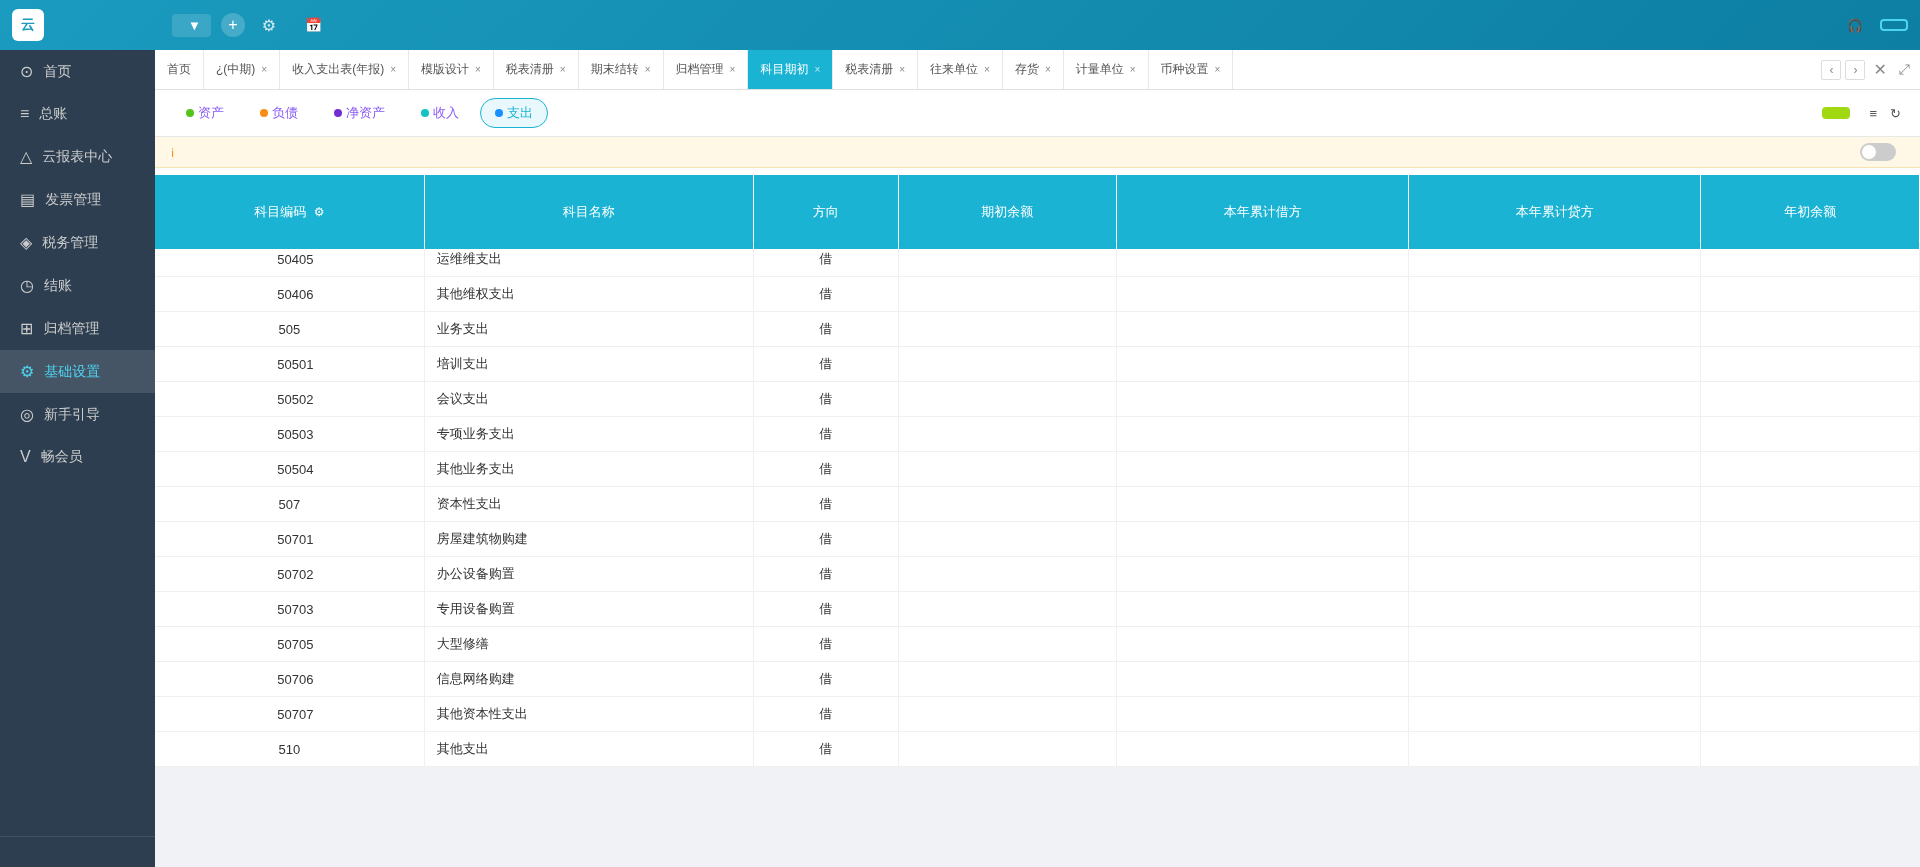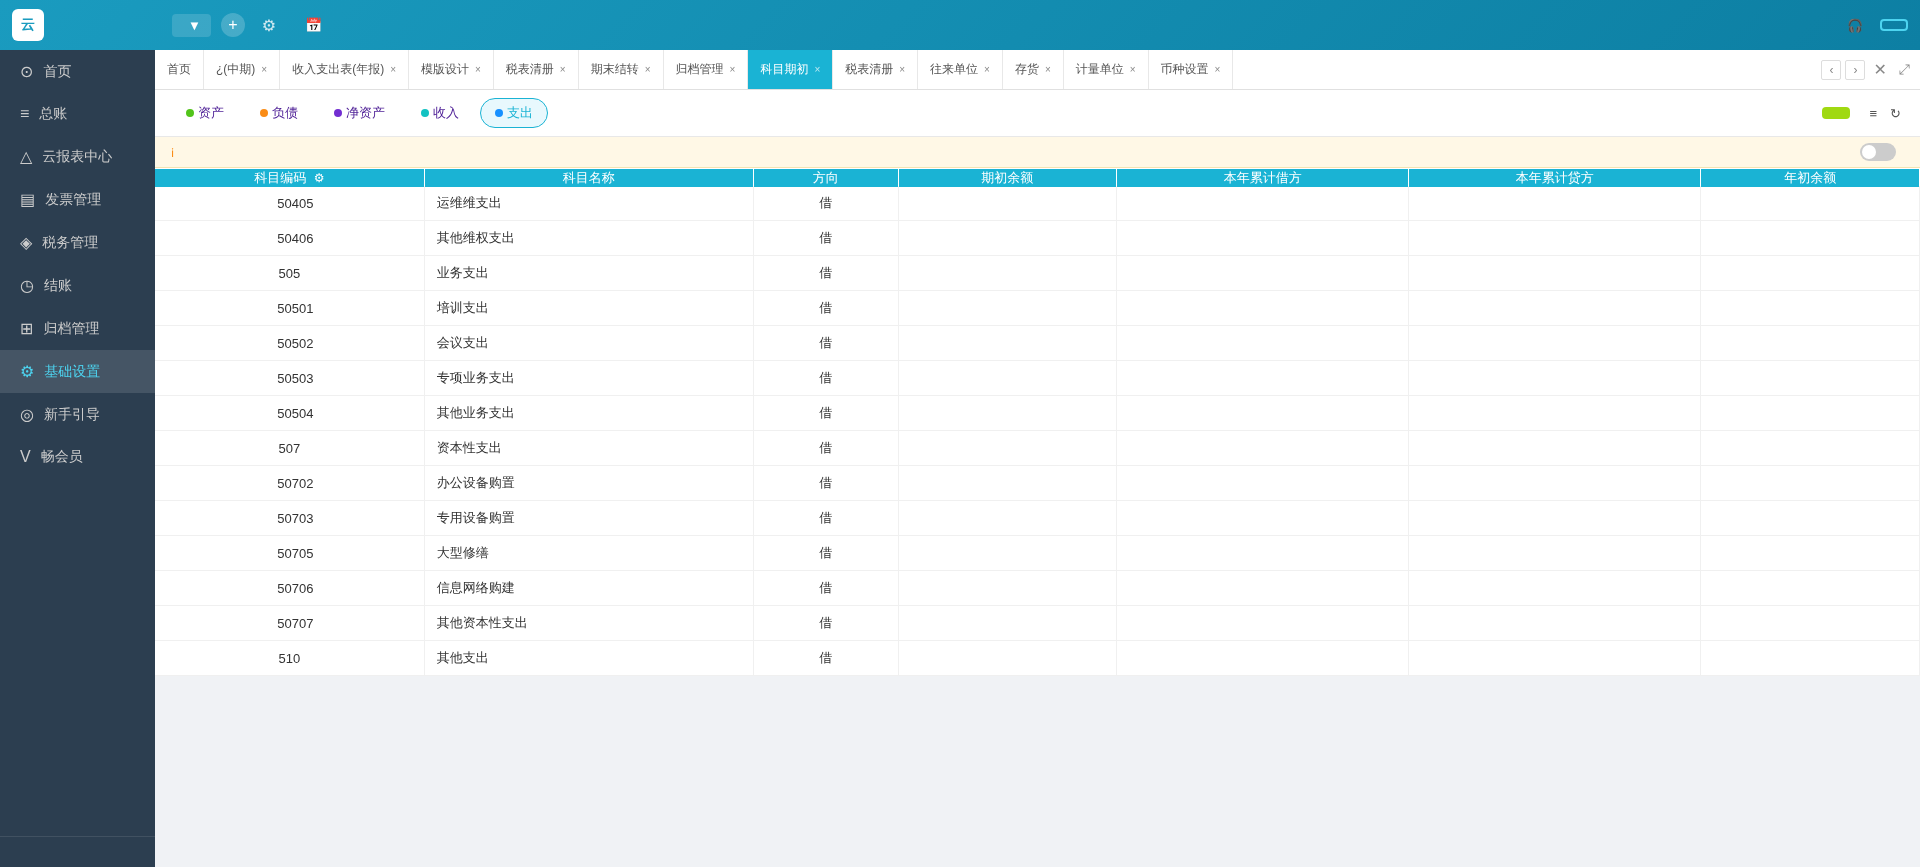--- a/index.html
+++ b/index.html
@@ -198,21 +198,21 @@
       flex-shrink: 0;
     }
     .sub-tab {
       display: flex;
       align-items: center;
       gap: 4px;
       padding: 5px 14px;
       border-radius: 4px;
       cursor: pointer;
       font-size: 13px;
-      color: #4c1d95;
+      color: #8b5cf6;
       border: 1px solid transparent;
     }
     .sub-tab.active {
       background: #e8f8fd;
       border-color: #1ab3d4;
       color: #1ab3d4;
       border-radius: 15px;
     }
     .sub-tab-dot {
       width: 8px; height: 8px;
@@ -308,28 +308,28 @@
       background: #f0f2f5;
     }
     .data-table {
       width: 100%;
       border-collapse: collapse;
       background: white;
     }
     .data-table thead tr th {
       background: #1ab3d4;
       color: white;
-      padding: 0 12px;
+      padding: 28px 12px;
       text-align: center;
       font-size: 13px;
       font-weight: normal;
       border-right: 1px solid rgba(255,255,255,0.2);
       white-space: nowrap;
       position: sticky;
-      top: 1px;
+      top: 7px;
       z-index: 10;
     }
     .data-table tbody tr {
       border-bottom: 1px solid #f0f0f0;
     }
     .data-table tbody tr td {
       padding: 8px 12px;
       text-align: center;
       font-size: 13px;
       color: #333;
@@ -635,20 +635,29 @@
             <tr class="row-parent">
     <td>507</td>
     <td>资本性支出</td>
     <td>借</td>
     <td></td>
     <td></td>
     <td></td>
     <td></td>
   </tr>
             <tr class="row-child">
+    <td>50701</td>
+    <td>房屋建筑物购建</td>
+    <td>借</td>
+    <td></td>
+    <td></td>
+    <td></td>
+    <td></td>
+  </tr>
+            <tr class="row-child">
     <td>50702</td>
     <td>办公设备购置</td>
     <td>借</td>
     <td></td>
     <td></td>
     <td></td>
     <td></td>
   </tr>
             <tr class="row-child">
     <td>50703</td>

